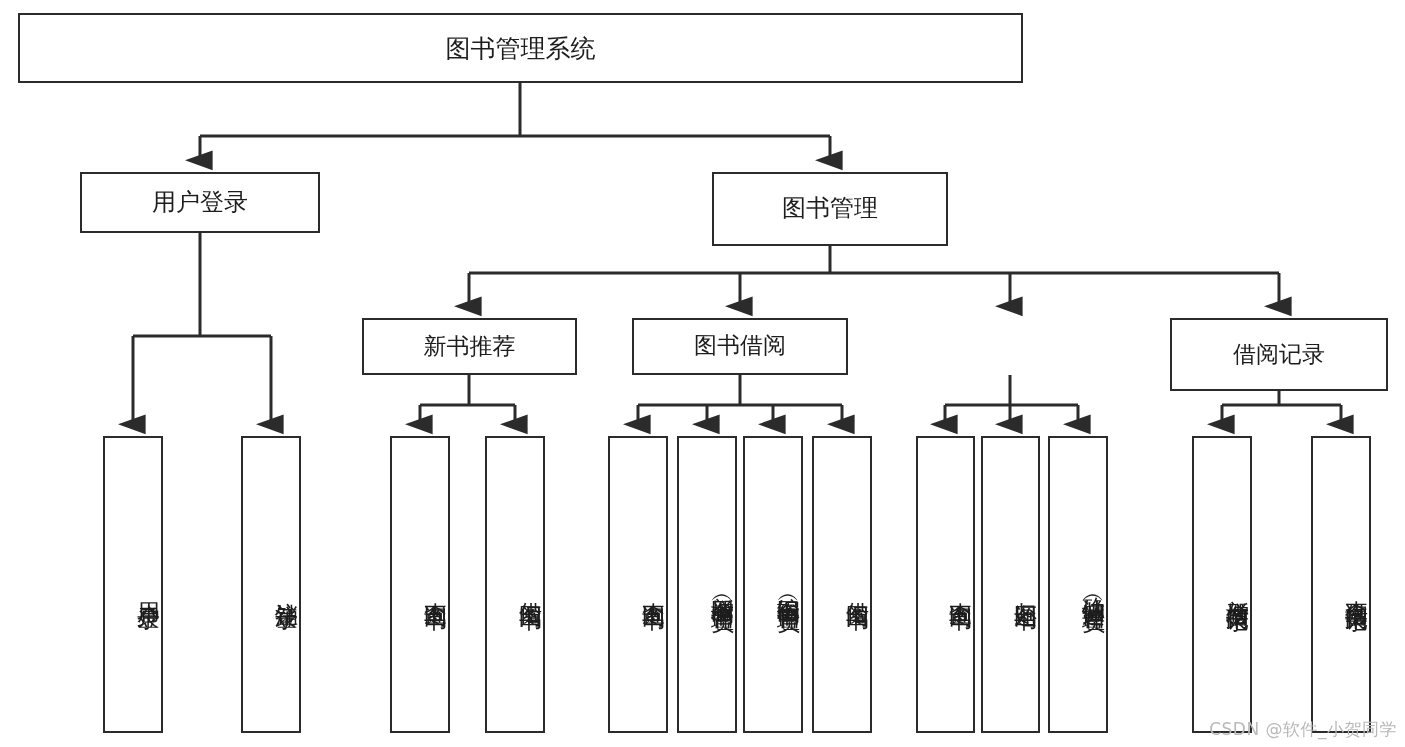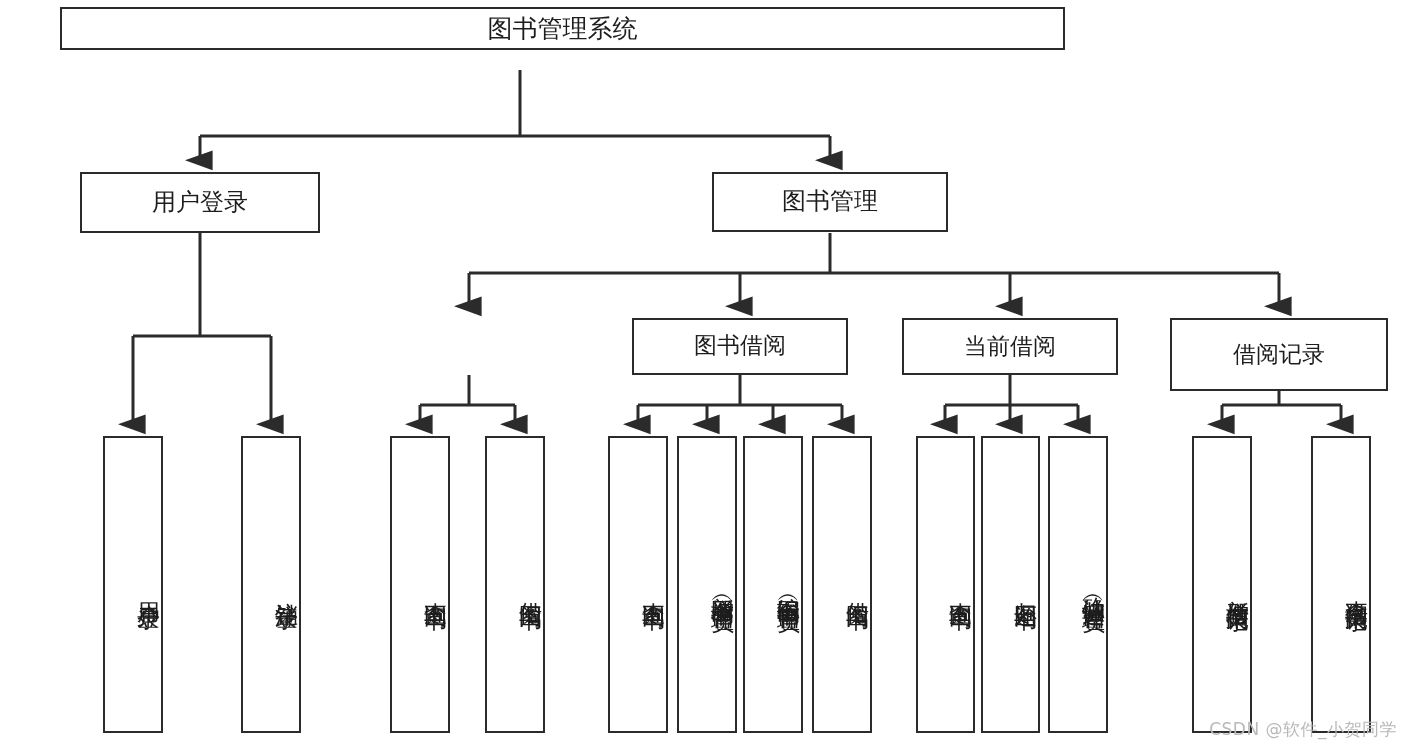--- a/index.html
+++ b/index.html
@@ -117,36 +117,36 @@
       <path d="M1010,405 L1010,424" marker-end="url(#arrow)"></path>
       <path d="M1078,405 L1078,424" marker-end="url(#arrow)"></path>
 
       <path d="M1279,375 L1279,405"></path>
       <path d="M1222,405 L1341,405"></path>
       <path d="M1222,405 L1222,424" marker-end="url(#arrow)"></path>
       <path d="M1341,405 L1341,424" marker-end="url(#arrow)"></path>
     </g>
   </svg>
 
-  <div class="node root" style="left:18px; top:7px; width:1005px; height:43px;margin-left:42px;">
+  <div class="node root" style="left:18px; top:13px; width:1005px; height:70px;">
     <span class="node-label">图书管理系统</span>
   </div>
 
   <div class="node level1" style="left:80px; top:172px; width:240px; height:61px;">
     <span class="node-label">用户登录</span>
   </div>
-  <div class="node level1" style="left:712px; top:172px; width:236px; height:60px;">
+  <div class="node level1" style="left:712px; top:172px; width:236px; height:74px;">
     <span class="node-label">图书管理</span>
   </div>
 
+  <div class="node level2" style="left:362px; top:318px; width:215px; height:57px;">
+    <span class="node-label">新书推荐</span>
+  </div>
   <div class="node level2" style="left:632px; top:318px; width:216px; height:57px;font-family:Liberation Serif, serif;">
     <span class="node-label">图书借阅</span>
-  </div>
-  <div class="node level2" style="left:902px; top:318px; width:216px; height:57px;">
-    <span class="node-label">当前借阅</span>
   </div>
   <div class="node level2" style="left:1170px; top:318px; width:218px; height:73px;">
     <span class="node-label">借阅记录</span>
   </div>
 
   <div class="node leaf" style="left:103px; top:436px; width:60px; height:297px;">
     <span class="node-label">用户登录</span>
   </div>
   <div class="node leaf" style="left:241px; top:436px; width:60px; height:297px;">
     <span class="node-label">注销登录</span>

